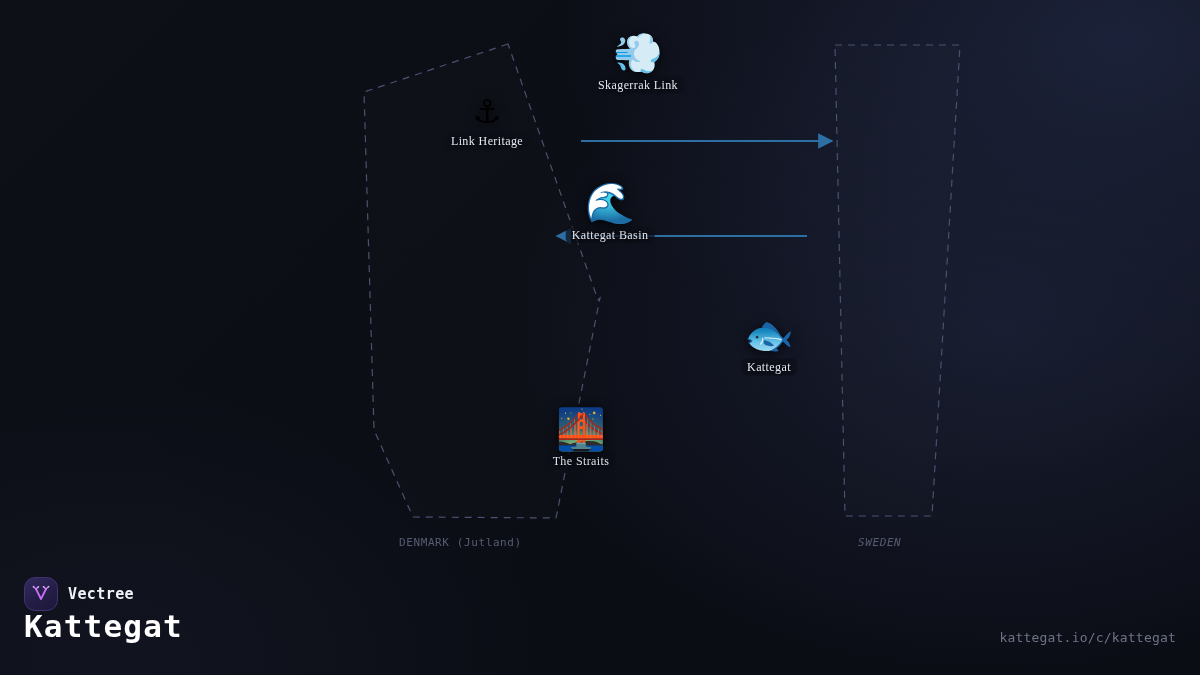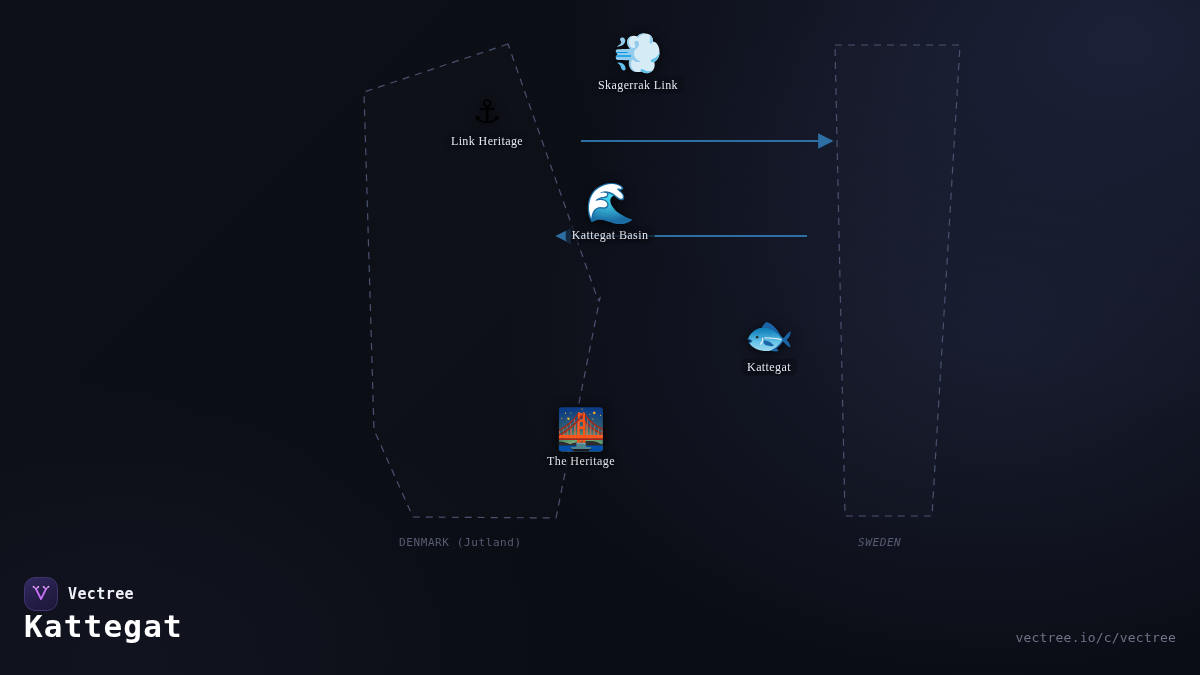--- a/index.html
+++ b/index.html
@@ -142,21 +142,21 @@
       <div class="node-label">Kattegat Basin</div>
     </div>
 
     <div class="node" style="left:769px; top:344px;">
       <div class="node-icon">🐟</div>
       <div class="node-label">Kattegat</div>
     </div>
 
     <div class="node" style="left:581px; top:438px;">
       <div class="node-icon">🌉</div>
-      <div class="node-label">The Heritage</div>
+      <div class="node-label">The Straits</div>
     </div>
 
   </div>
 
   <div id="footer">
 
     <div id="page-title">Kattegat</div>
 
     <div id="brand-row">
       <div id="brand-mark">
@@ -166,17 +166,17 @@
           <path d="M18 6 L15.3 3.6 M18 6 L20.8 3.4" fill="none" stroke="#d98ef5" stroke-width="1.5" stroke-linecap="round"></path>
           <circle cx="3.0" cy="3.2" r="1.05" fill="#e4a6ff"></circle>
           <circle cx="8.8" cy="3.4" r="1.05" fill="#e4a6ff"></circle>
           <circle cx="15.1" cy="3.4" r="1.05" fill="#e4a6ff"></circle>
           <circle cx="21.0" cy="3.2" r="1.05" fill="#e4a6ff"></circle>
         </svg>
       </div>
       <div id="brand-name">Vectree</div>
     </div>
 
-    <div id="footer-url">vectree.io/c/vectree</div>
+    <div id="footer-url">kattegat.io/c/kattegat</div>
 
   </div>
 
 </div>
 
 </body></html>

